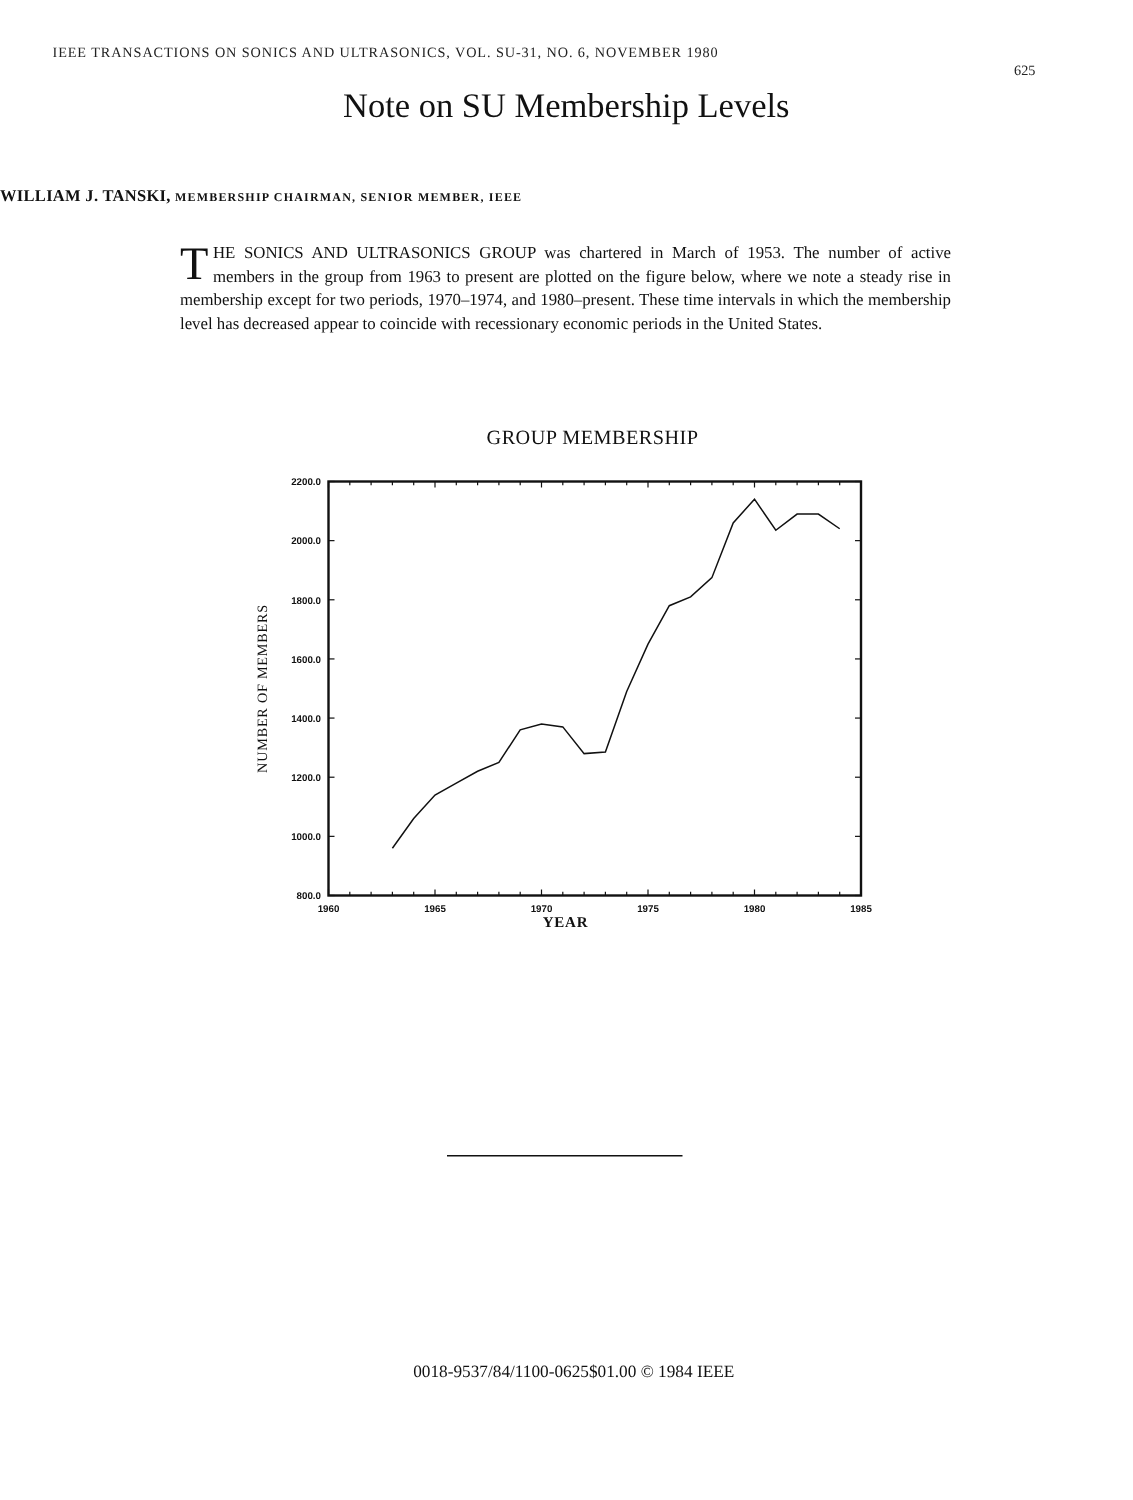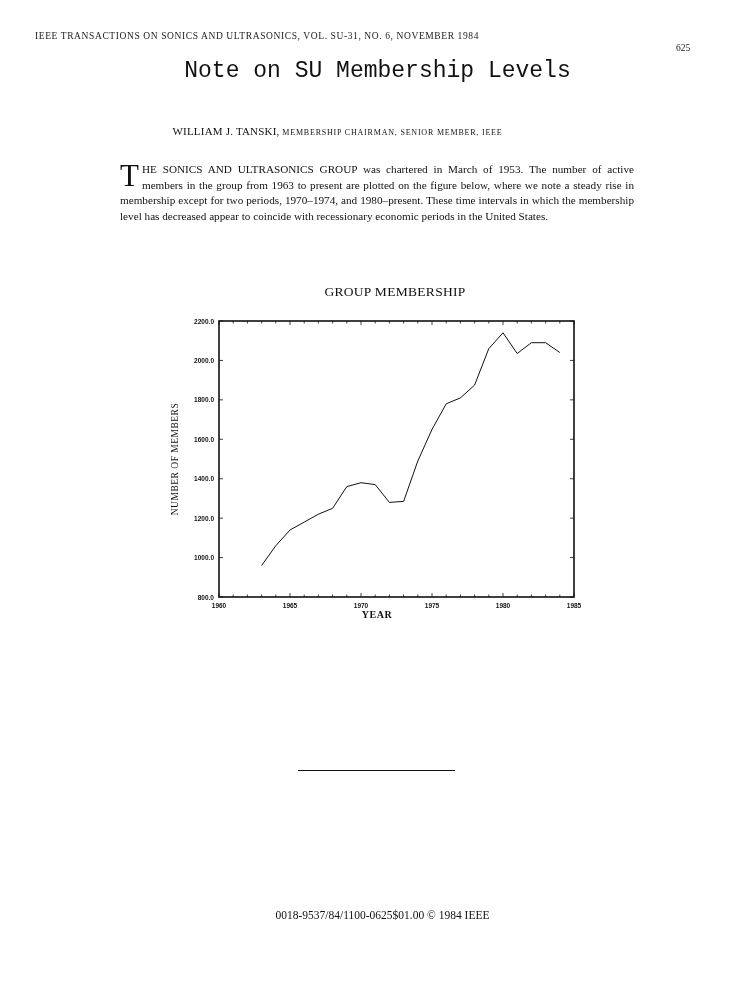--- a/index.html
+++ b/index.html
@@ -1,35 +1,35 @@
 <!DOCTYPE html>
 <html><head>
 <meta charset="utf-8">
 <style>
   html, body { margin: 0; padding: 0; background: #ffffff; }
   body { width: 755px; height: 1000px; position: relative; overflow: hidden; color: #111; font-family: "Liberation Serif", serif; }
   .running-head { position: absolute; top: 31px; left: 35px; font-size: 9.5px; letter-spacing: 0.6px; color: #222; }
   .page-num { position: absolute; top: 43px; left: 676px; font-size: 9.5px; color: #222; }
-  .title { position: absolute; top: 58px; left: 0; width: 755px; text-align: center; font-family: Liberation Mono, monospace; font-size: 23px; color: #111; }
-  .byline { position: absolute; top: 125px; left: 0; width: 675px; text-align: center; font-size: 11px; }
+  .title { position: absolute; top: 58px; left: 0; width: 755px; text-align: center; font-family: Liberation Serif, serif; font-size: 23px; color: #111; }
+  .byline { position: absolute; top: 125px; left: 0; width: 675px; text-align: left; font-size: 11px; font-weight: bold; }
   .byline .name { font-size: 11px; letter-spacing: 0.2px; }
   .byline .role { font-size: 8px; letter-spacing: 0.8px; }
   .body-text { position: absolute; top: 162px; left: 120px; width: 514px; font-size: 11.2px; line-height: 15.6px; text-align: justify; }
   .dropcap { float: left; font-size: 31px; line-height: 26px; margin: 1px 3px 0 0; }
   .chart-title { position: absolute; top: 284px; left: 0; width: 790px; text-align: center; font-size: 13.5px; letter-spacing: 0.3px; }
   svg.chart { position: absolute; left: 0; top: 0; }
   .tick-label { font-family: "Liberation Sans", sans-serif; font-size: 6.5px; font-weight: bold; fill: #111; }
   .axis-label { font-family: "Liberation Serif", serif; font-size: 10px; font-weight: bold; fill: #111; letter-spacing: 0.5px; }
   .rule { position: absolute; top: 770px; left: 298px; width: 157px; height: 1px; background: #111; }
   .footer { position: absolute; top: 909px; left: 0; width: 765px; text-align: center; font-size: 11.5px; }
 </style>
 </head>
 <body>
 
-<div class="running-head">IEEE TRANSACTIONS ON SONICS AND ULTRASONICS, VOL. SU-31, NO. 6, NOVEMBER 1984</div>
+<div class="running-head">IEEE TRANSACTIONS ON SONICS AND ULTRASONICS, VOL. SU-31, NO. 6, NOVEMBER 1980</div>
 <div class="page-num">625</div>
 
 <div class="title">Note on SU Membership Levels</div>
 
 <div class="byline">
   <span class="name">WILLIAM J. TANSKI,</span><span class="role"> MEMBERSHIP CHAIRMAN, SENIOR MEMBER, IEEE</span>
 </div>
 
 <div class="body-text">
   <span class="dropcap">T</span><span>HE SONICS AND ULTRASONICS GROUP was chartered in March of 1953.  The number of active members in the group from 1963 to present are plotted on the figure below, where we note a steady rise in membership except for two periods, 1970–1974, and 1980–present.  These time intervals in which the membership level has decreased appear to coincide with recessionary economic periods in the United States.</span>

